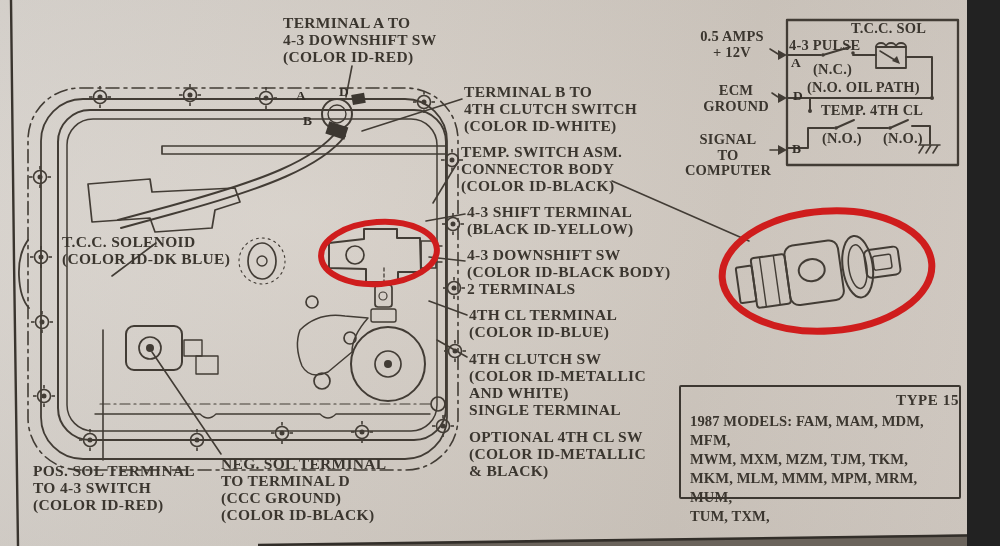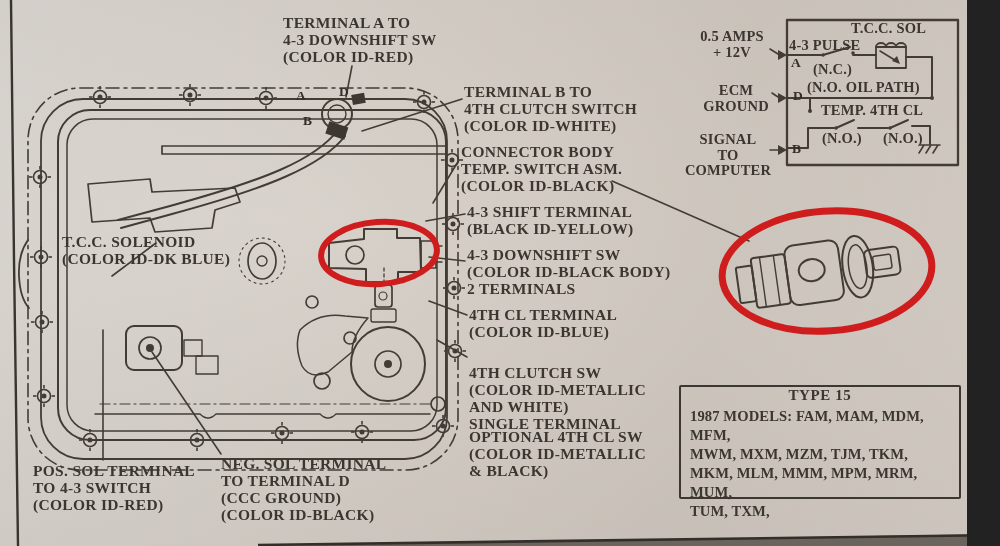--- a/index.html
+++ b/index.html
@@ -11,21 +11,21 @@
     font-family:Liberation Serif, serif;color:#3b362f;
   }
   svg.art{position:absolute;left:0;top:0;z-index:1;}
   .lbl{position:absolute;z-index:2;font-weight:700;font-size:15.5px;line-height:17px;
        letter-spacing:.3px;white-space:nowrap;color:#3b362f;}
   .sch{font-size:14.5px;line-height:15.5px;letter-spacing:.2px;}
   .ctr{text-align:center;}
   .pin{position:absolute;z-index:2;font-weight:700;font-size:13.5px;color:#332e28;}
   .typebox{position:absolute;z-index:2;left:679px;top:385px;width:278px;height:110px;
        border:2.5px solid #3c3731;border-radius:2px;}
-  .type-title{text-align:center;font-weight:700;font-size:15px;letter-spacing:.6px;}
+  .type-title{margin-top:5px;text-align:right;font-weight:700;font-size:15px;letter-spacing:.6px;}
   .type-lines{margin:3px 2px 8px 9px;font-weight:700;font-size:14.6px;line-height:19px;letter-spacing:.1px;}
 </style>
 </head>
 <body>
 
 <div class="page">
 
 <svg class="art" width="1000" height="546" viewBox="0 0 1000 546">
   <defs>
     <g id="bolt" stroke="#423c35" fill="none" stroke-width="1.6">
@@ -176,38 +176,38 @@
   <div>TERMINAL A TO</div>
   <div>4-3 DOWNSHIFT SW</div>
   <div>(COLOR ID-RED)</div>
 </div>
 <div class="lbl" style="left:464px;top:83px">
   <div>TERMINAL B TO</div>
   <div>4TH CLUTCH SWITCH</div>
   <div>(COLOR ID-WHITE)</div>
 </div>
 <div class="lbl" style="left:461px;top:143px">
+  <div>TEMP. SWITCH ASM.</div>
   <div>CONNECTOR BODY</div>
-  <div>TEMP. SWITCH ASM.</div>
   <div>(COLOR ID-BLACK)</div>
 </div>
 <div class="lbl" style="left:467px;top:203px">
   <div>4-3 SHIFT TERMINAL</div>
   <div>(BLACK ID-YELLOW)</div>
 </div>
 <div class="lbl" style="left:467px;top:246px">
   <div>4-3 DOWNSHIFT SW</div>
   <div>(COLOR ID-BLACK BODY)</div>
   <div>2 TERMINALS</div>
 </div>
 <div class="lbl" style="left:469px;top:306px">
   <div>4TH CL TERMINAL</div>
   <div>(COLOR ID-BLUE)</div>
 </div>
-<div class="lbl" style="left:469px;top:364px">
+<div class="lbl" style="left:469px;top:350px">
   <div>4TH CLUTCH SW</div>
   <div>(COLOR ID-METALLIC</div>
   <div>AND WHITE)</div>
   <div>SINGLE TERMINAL</div>
 </div>
 <div class="lbl" style="left:469px;top:428px">
   <div>OPTIONAL 4TH CL SW</div>
   <div>(COLOR ID-METALLIC</div>
   <div>&amp; BLACK)</div>
 </div>

